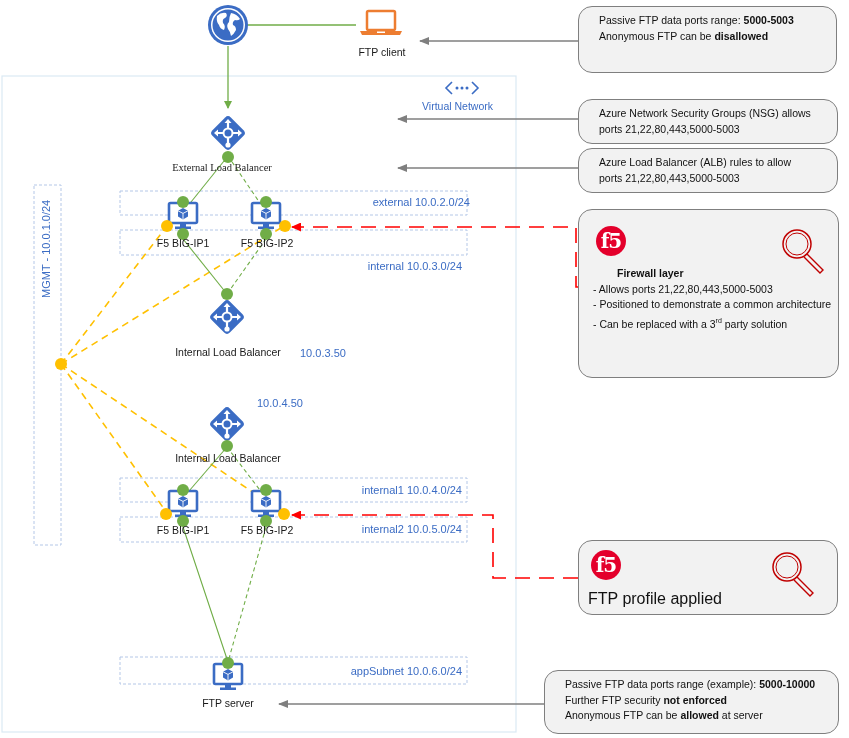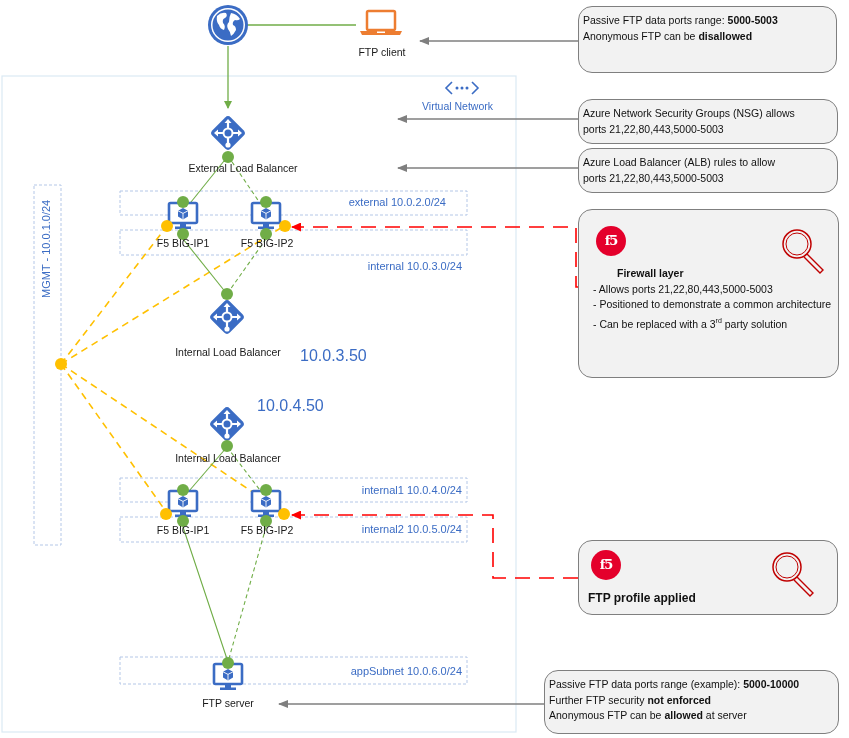--- a/index.html
+++ b/index.html
@@ -2,28 +2,28 @@
 <html><head>
 <meta charset="utf-8">
 <style>
   html, body { margin:0; padding:0; background:#ffffff; }
   body { width:849px; height:738px; position:relative; overflow:hidden;
          font-family:"Liberation Sans", "DejaVu Sans", sans-serif; color:#1a1a1a; }
   .abs { position:absolute; }
   #diagram { position:absolute; left:0; top:0; }
   .node-label { position:absolute; font-size:10.5px; color:#1a1a1a; white-space:nowrap; text-align:center; }
   .subnet-label { position:absolute; font-size:11px; color:#3b6cc4; white-space:nowrap; text-align:right; }
-  .ip-label { position:absolute; font-size:16px; color:#3b6cc4; white-space:nowrap; }
+  .ip-label { position:absolute; font-size:11px; color:#3b6cc4; white-space:nowrap; }
   .callout { position:absolute; background:#f2f2f2; border:1px solid #7f7f7f; border-radius:14px;
-             font-size:10.5px; line-height:15.5px; color:#111; box-sizing:border-box; padding:6px 4px; }
+             font-size:10.5px; line-height:15.5px; color:#111; box-sizing:border-box; padding:6px 20px; }
   .callout b { font-weight:bold; }
   .mgmt-label { position:absolute; font-size:11px; color:#3b6cc4; white-space:nowrap;
                 transform:rotate(-90deg); transform-origin:left top; }
   .f5-badge { position:absolute; width:30px; height:30px; border-radius:50%; background:#e4002b;
-              color:#fff; font-family:"DejaVu Serif", serif; font-weight:bold; font-size:13px;
+              color:#fff; font-family:"DejaVu Serif", serif; font-weight:bold; font-size:20px;
               line-height:30px; text-align:center; letter-spacing:-1px; }
   .vnet-label { position:absolute; font-size:10.5px; color:#3b6cc4; white-space:nowrap; }
 </style>
 </head>
 <body>
 
 <svg id="diagram" width="849" height="738" viewBox="0 0 849 738">
   <defs>
     <marker id="arrGreen" markerWidth="8" markerHeight="8" refX="7" refY="4" orient="auto" markerUnits="userSpaceOnUse">
       <path d="M0,0 L8,4 L0,8 Z" fill="#70ad47"></path>
@@ -143,23 +143,23 @@
     <circle cx="61" cy="364" r="6"></circle>
     <circle cx="167" cy="226" r="6"></circle>
     <circle cx="285" cy="226" r="6"></circle>
     <circle cx="166" cy="514" r="6"></circle>
     <circle cx="284" cy="514" r="6"></circle>
   </g>
 </svg>
 
 <div class="node-label" style="left:355px;top:46px;width:54px;">FTP client</div>
 <div class="vnet-label" style="left:422px;top:100px;">Virtual Network</div>
-<div class="node-label" style="left:180px;top:162px;width:126px;">External Load Balancer</div>
-
-<div class="subnet-label" style="left:284px;top:196px;width:162px;">external 10.0.2.0/24</div>
+<div class="node-label" style="left:159px;top:162px;width:126px;font-family:Liberation Serif, serif;">External Load Balancer</div>
+
+<div class="subnet-label" style="left:308px;top:196px;width:162px;">external 10.0.2.0/24</div>
 <div class="subnet-label" style="left:300px;top:236px;width:162px;margin-top:24px;">internal 10.0.3.0/24</div>
 <div class="node-label" style="left:153px;top:237px;width:60px;">F5 BIG-IP1</div>
 <div class="node-label" style="left:237px;top:237px;width:60px;">F5 BIG-IP2</div>
 
 <div class="node-label" style="left:166px;top:346px;width:124px;">Internal Load Balancer</div>
 <div class="ip-label" style="left:300px;top:347px;">10.0.3.50</div>
 
 <div class="ip-label" style="left:257px;top:397px;">10.0.4.50</div>
 <div class="node-label" style="left:166px;top:452px;width:124px;">Internal Load Balancer</div>
 
@@ -203,20 +203,20 @@
   </div>
 </div>
 
 <div class="callout" style="left:578px;top:540px;width:260px;height:75px;padding:0;">
   <div class="f5-badge" style="left:12px;top:9px;">f5</div>
   <svg class="abs" style="left:190px;top:8px;" width="52" height="52">
     <circle cx="18" cy="18" r="14" fill="none" stroke="#c00000" stroke-width="1.5"></circle>
     <circle cx="18" cy="18" r="11" fill="none" stroke="#c00000" stroke-width="1"></circle>
     <path d="M28,28 L44,44 L41,47 L25,31" fill="none" stroke="#c00000" stroke-width="1.4"></path>
   </svg>
-  <div class="abs" style="left:9px;top:50px;font-weight:bold;font-size:12px;">FTP profile applied</div>
+  <div class="abs" style="left:9px;top:50px;font-weight:normal;font-size:16px;">FTP profile applied</div>
 </div>
 
 <div class="callout" style="left:544px;top:670px;width:295px;height:64px;">
   <div><span>Passive FTP data ports range (example): </span><b>5000-10000</b></div>
   <div><span>Further FTP security </span><b>not enforced</b></div>
   <div><span>Anonymous FTP can be </span><b>allowed</b><span> at server</span></div>
 </div>
 
 </body></html>

